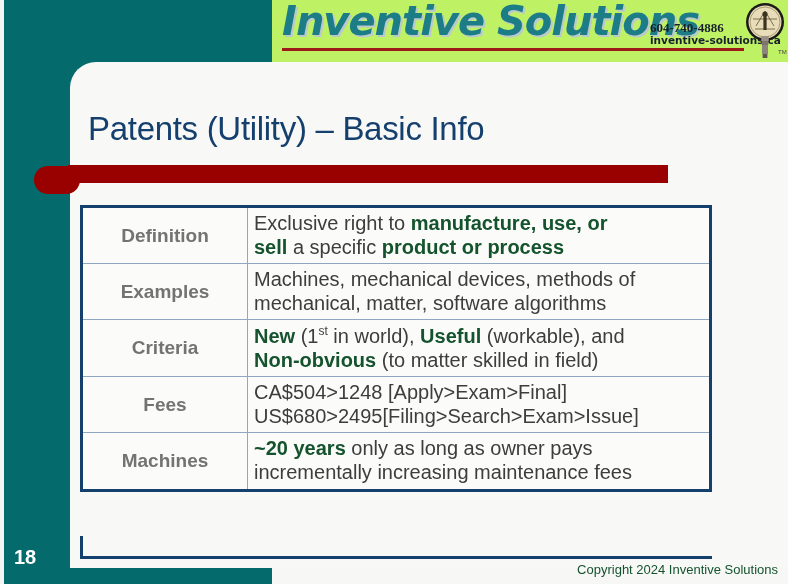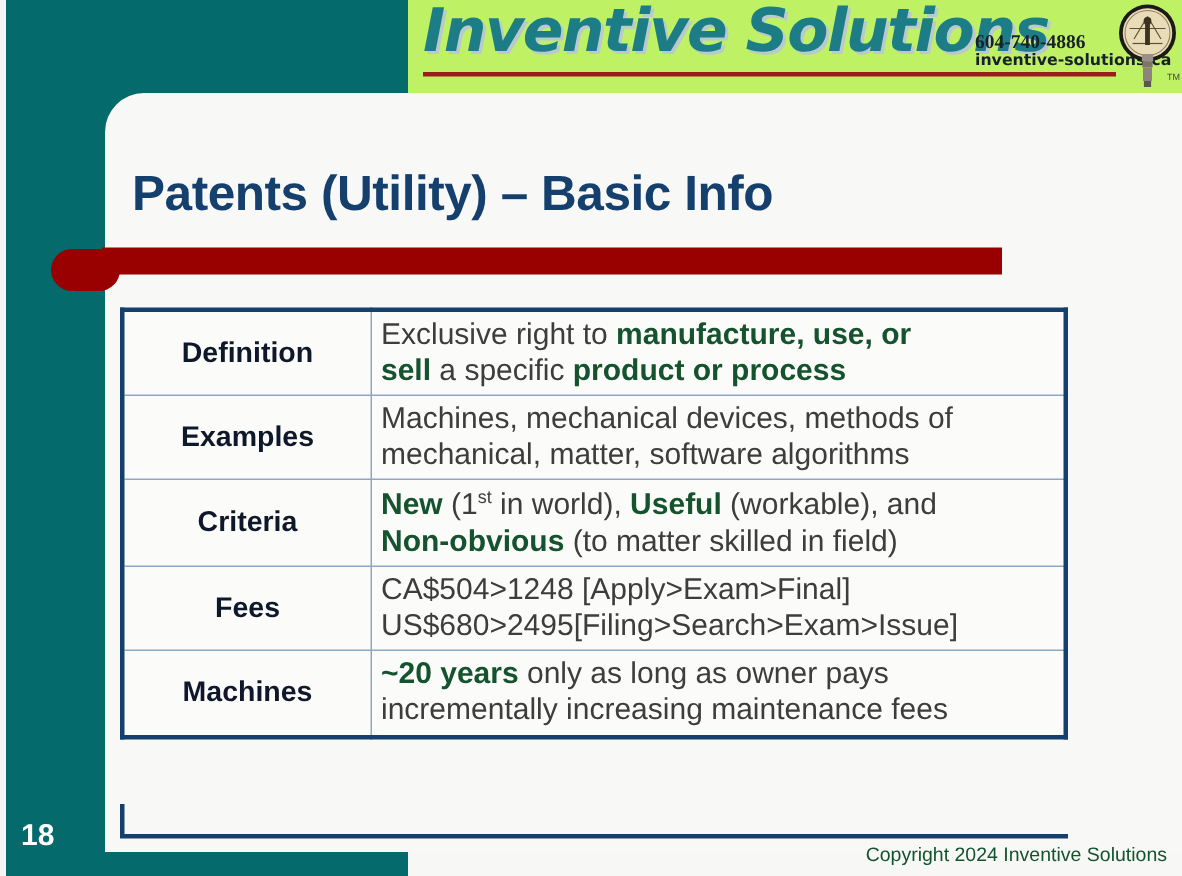--- a/index.html
+++ b/index.html
@@ -124,21 +124,21 @@
     color: #444;
     font-family: "Liberation Sans", sans-serif;
   }
 
   
   .slide-title {
     position: absolute;
     left: 88px;
     top: 110px;
     font-size: 33px;
-    font-weight: bold;
+    font-weight: normal;
     color: #15406e;
     letter-spacing: -0.3px;
     white-space: nowrap;
   }
 
   
   .redbar {
     position: absolute;
     left: 68px;
     top: 165px;
@@ -170,21 +170,21 @@
   .info-table td {
     border: 1px solid #8fa7c0;
     vertical-align: middle;
     padding: 4px 6px;
   }
   .cell-label {
     width: 152px;
     text-align: center;
     font-size: 19px;
     font-weight: bold;
-    color: #0f172a;
+    color: #737373;
   }
   .cell-value {
     font-size: 20px;
     color: #3d3d3d;
     line-height: 1.18;
     padding-left: 10px;
     padding-right: 4px;
   }
   .cell-value b { color: #14532d; font-weight: bold; }
   .cell-value sup { font-size: 12px; vertical-align: super; }

